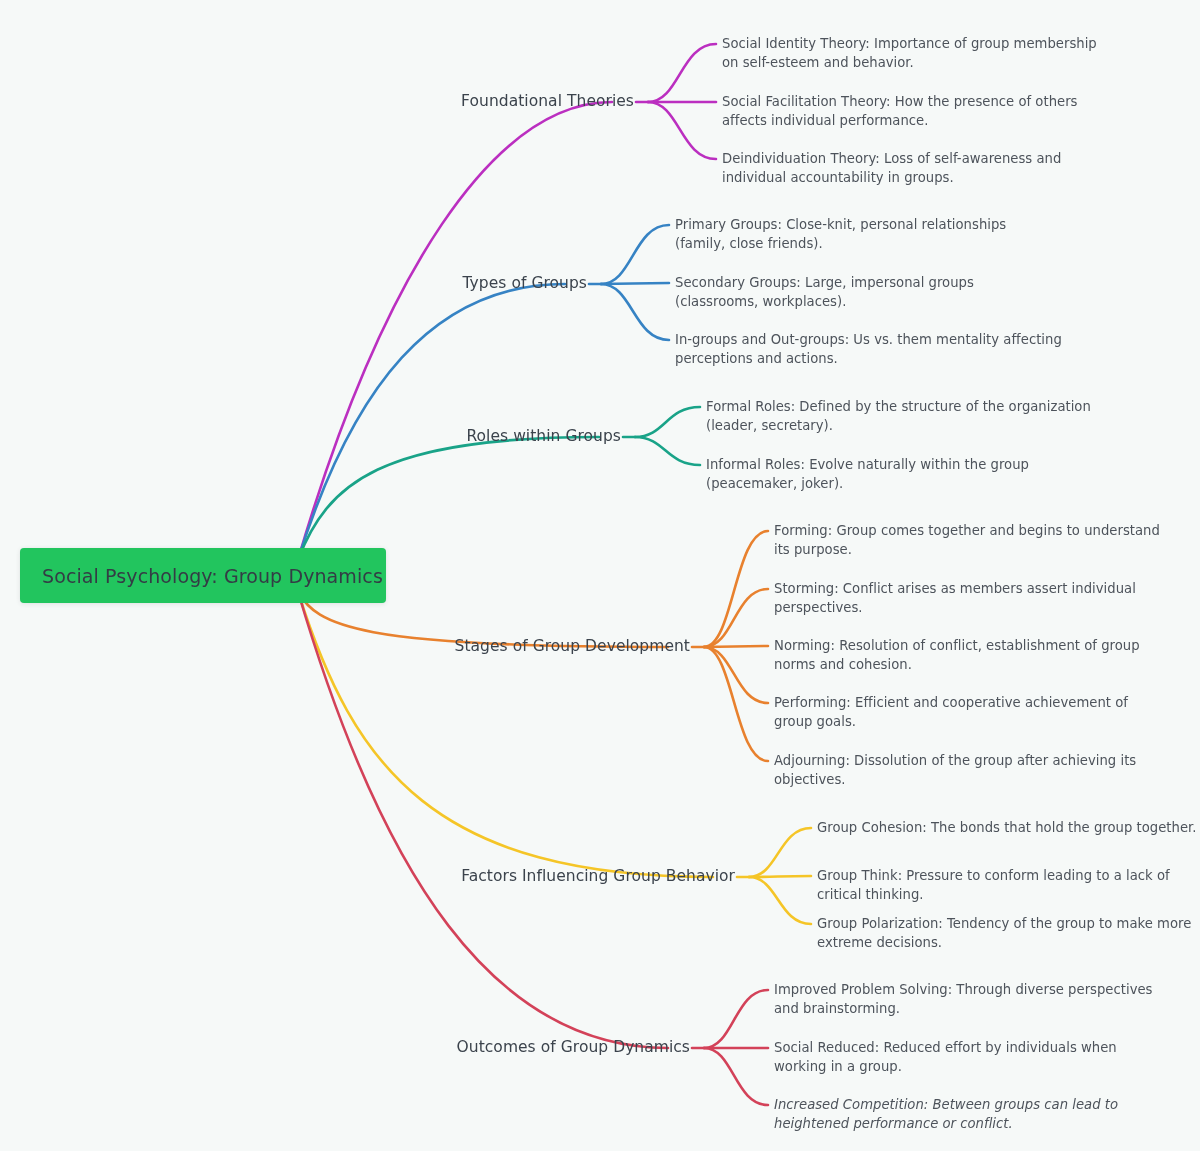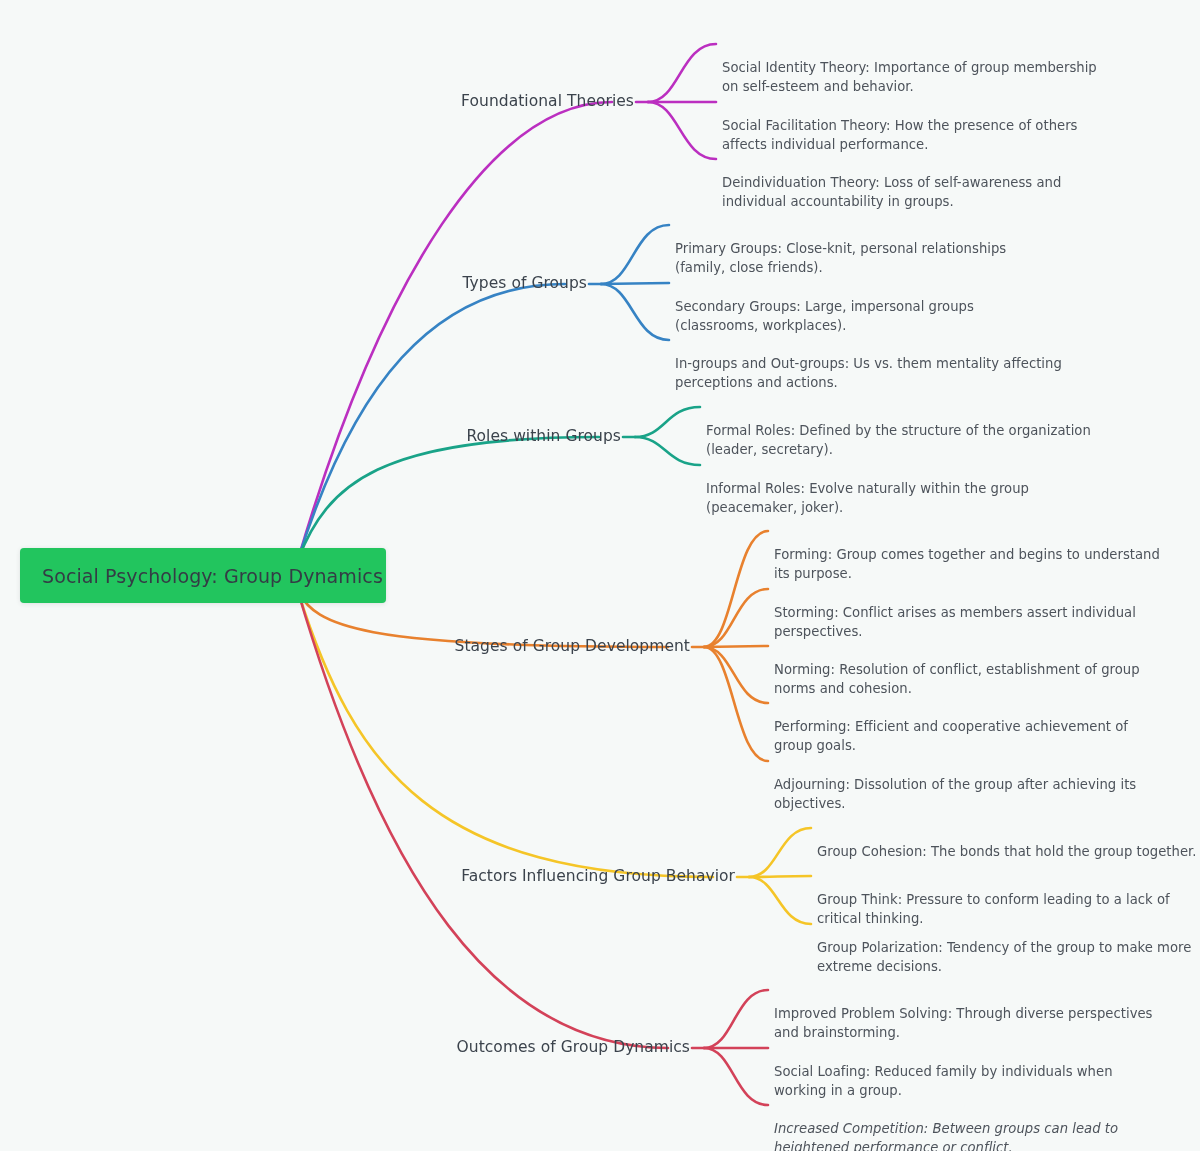--- a/index.html
+++ b/index.html
@@ -62,21 +62,20 @@
     letter-spacing: 0.05px;
   }
 
   .leaf {
     position: absolute;
     font-size: 13.2px;
     line-height: 18.5px;
     color: #4d535b;
     z-index: 2;
     letter-spacing: 0.02px;
-    margin-top: 24px;
   }
   .leaf span { display: block; }
 </style>
 </head>
 <body>
 
 <div id="mindmap">
   <svg class="edges" viewBox="0 0 1200 1151" preserveAspectRatio="none">
       <path d="M 298 559.5 C 381.2 275.85, 493.55 102, 612 102" stroke="#bb2fc0" stroke-width="2.6"></path>
       <path d="M 636 102 L 648 102" stroke="#bb2fc0" stroke-width="2.6"></path>
@@ -183,21 +182,21 @@
       <div class="leaf" style="left: 817px; top: 915px;">
         <span>Group Polarization: Tendency of the group to make more</span>
         <span>extreme decisions.</span>
       </div>
       <div class="branch-label" style="right: 510px; top: 1038px;">Outcomes of Group Dynamics</div>
       <div class="leaf" style="left: 774px; top: 981px;">
         <span>Improved Problem Solving: Through diverse perspectives</span>
         <span>and brainstorming.</span>
       </div>
       <div class="leaf" style="left: 774px; top: 1039px;">
-        <span>Social Loafing: Reduced family by individuals when</span>
+        <span>Social Reduced: Reduced effort by individuals when</span>
         <span>working in a group.</span>
       </div>
       <div class="leaf" style="left: 774px; top: 1096px; font-style: italic;">
         <span>Increased Competition: Between groups can lead to</span>
         <span>heightened performance or conflict.</span>
       </div>
     </div>
 </div>
 
 </body></html>

